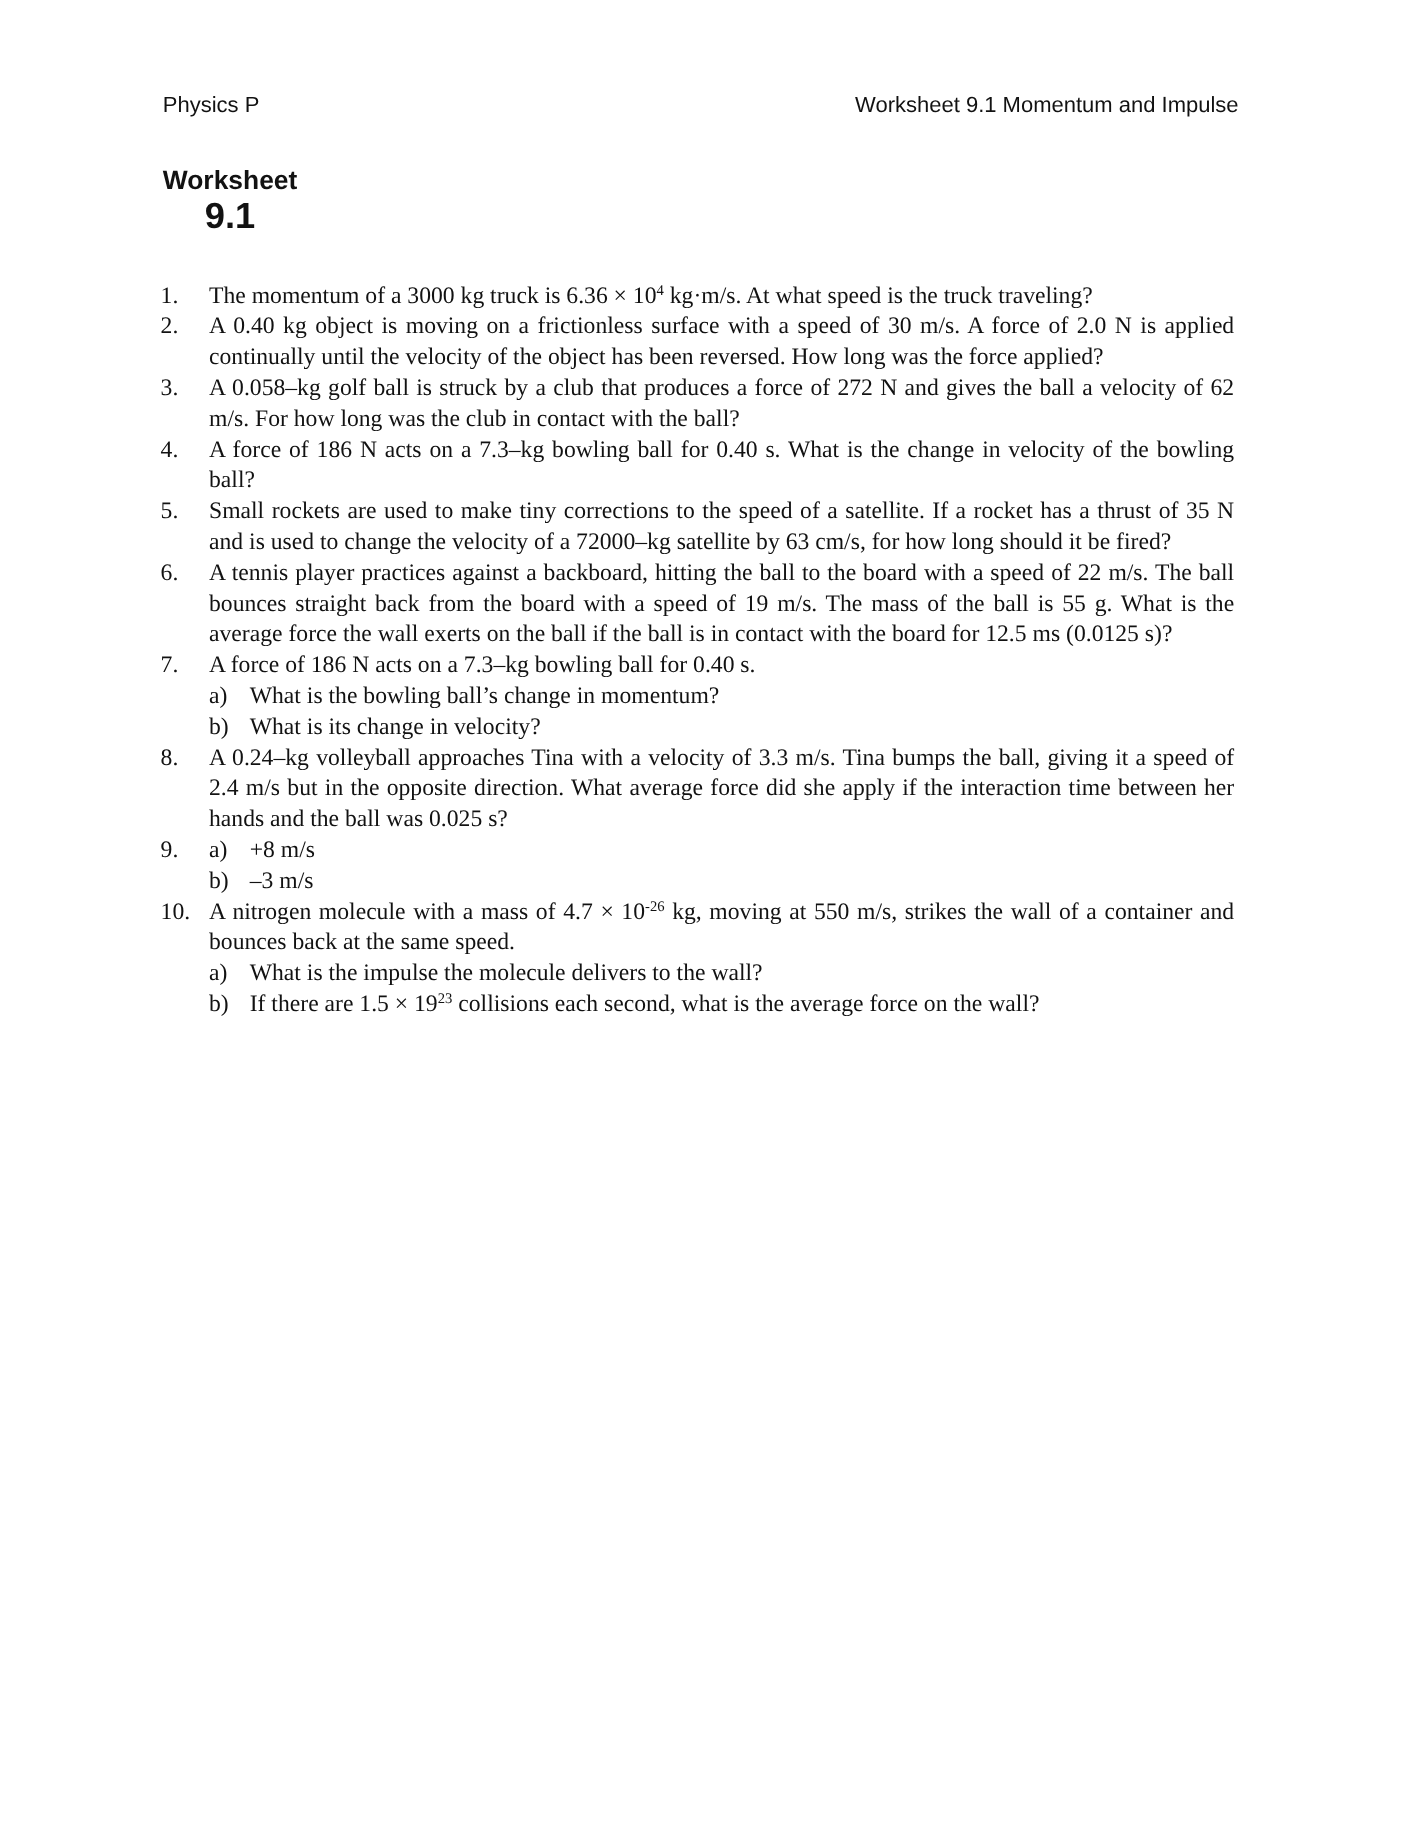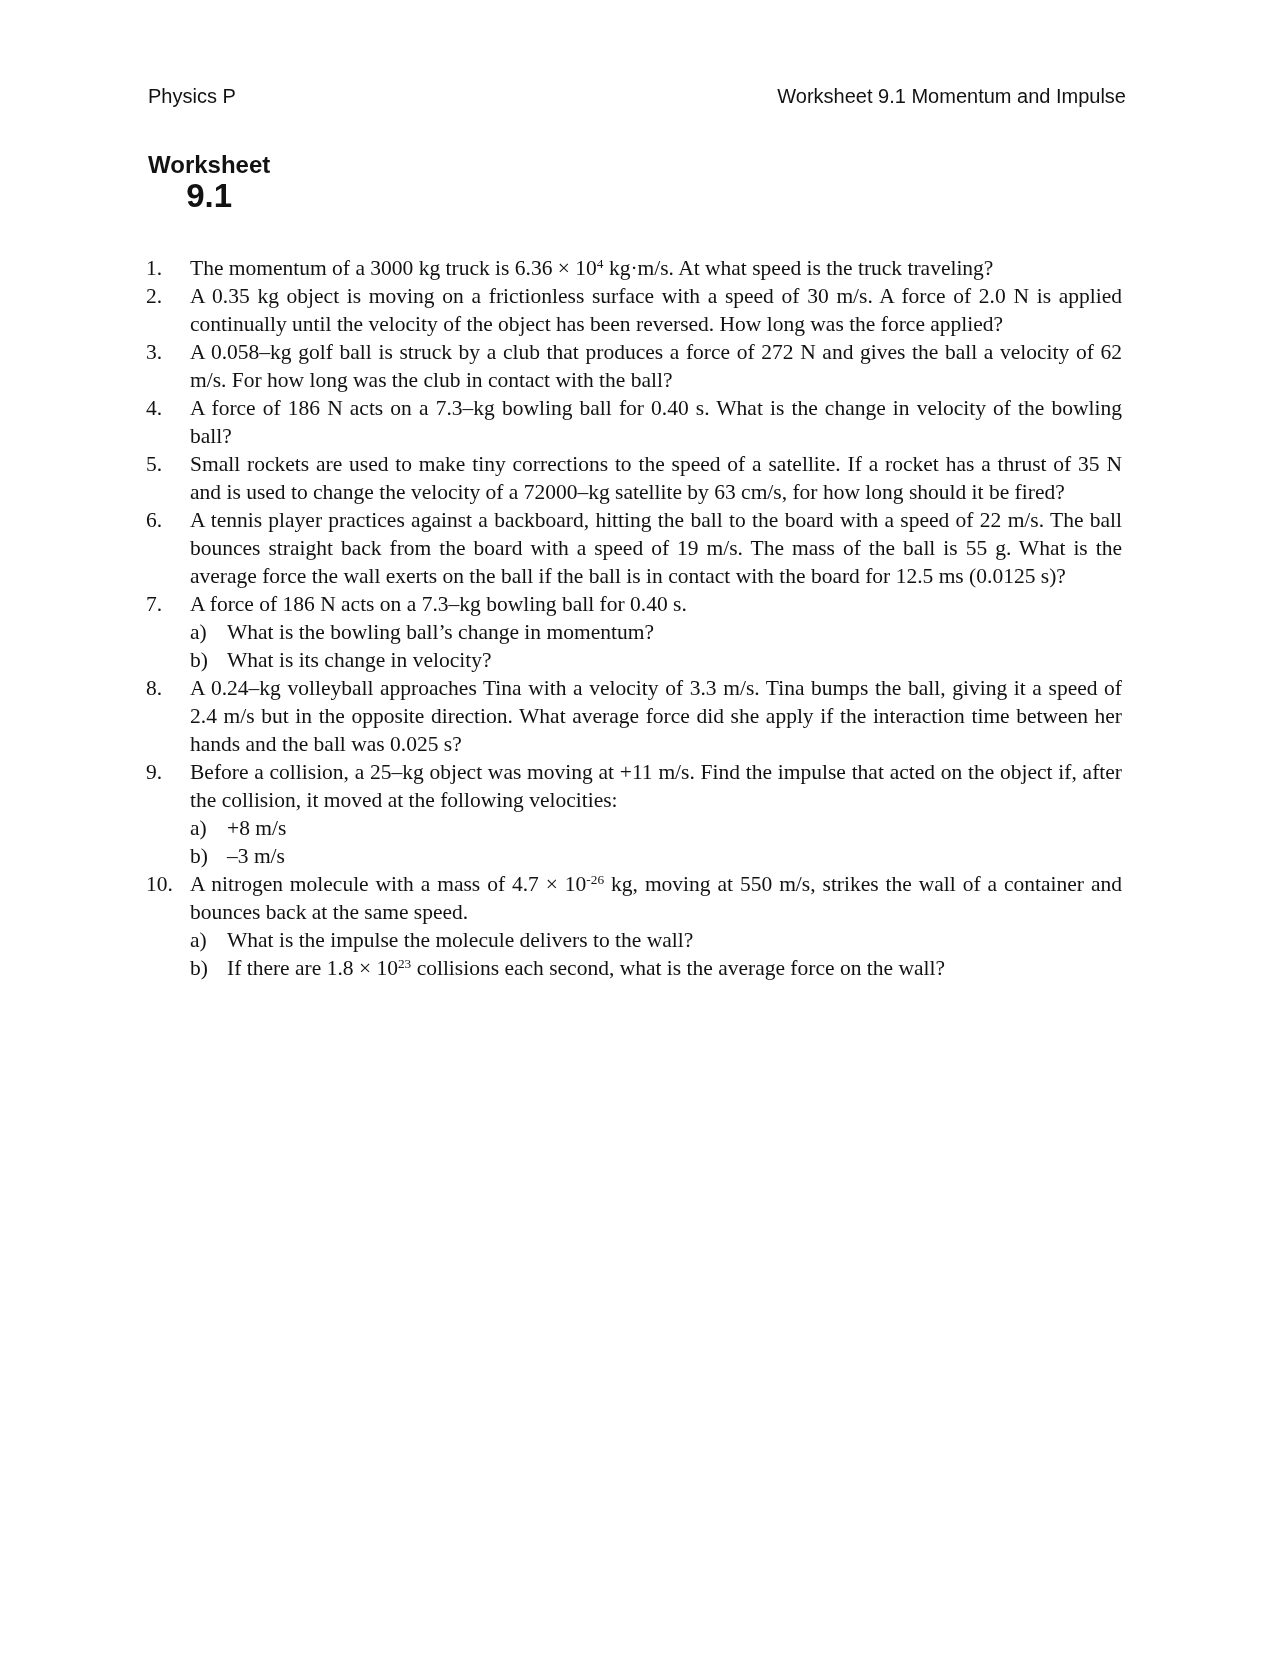--- a/index.html
+++ b/index.html
@@ -93,21 +93,21 @@
     <div class="problem">
       <div class="num">1.</div>
       <div class="body">
         <p class="ptext"><span>The momentum of a 3000 kg truck is 6.36 × 10</span><sup>4</sup><span> kg·m/s. At what speed is the truck traveling?</span></p>
       </div>
     </div>
 
     <div class="problem">
       <div class="num">2.</div>
       <div class="body">
-        <p class="ptext">A 0.35 kg object is moving on a frictionless surface with a speed of 30 m/s. A force of 2.0 N is applied continually until the velocity of the object has been reversed. How long was the force applied?</p>
+        <p class="ptext">A 0.40 kg object is moving on a frictionless surface with a speed of 30 m/s. A force of 2.0 N is applied continually until the velocity of the object has been reversed. How long was the force applied?</p>
       </div>
     </div>
 
     <div class="problem">
       <div class="num">3.</div>
       <div class="body">
         <p class="ptext">A 0.058–kg golf ball is struck by a club that produces a force of 272 N and gives the ball a velocity of 62 m/s. For how long was the club in contact with the ball?</p>
       </div>
     </div>
 
@@ -150,21 +150,20 @@
     <div class="problem">
       <div class="num">8.</div>
       <div class="body">
         <p class="ptext">A 0.24–kg volleyball approaches Tina with a velocity of 3.3 m/s. Tina bumps the ball, giving it a speed of 2.4 m/s but in the opposite direction. What average force did she apply if the interaction time between her hands and the ball was 0.025 s?</p>
       </div>
     </div>
 
     <div class="problem">
       <div class="num">9.</div>
       <div class="body">
-        <p class="ptext">Before a collision, a 25–kg object was moving at +11 m/s. Find the impulse that acted on the object if, after the collision, it moved at the following velocities:</p>
         <div class="subitem">
           <span class="sublabel">a)</span>
           <span class="subtext">+8 m/s</span>
         </div>
         <div class="subitem">
           <span class="sublabel">b)</span>
           <span class="subtext">–3 m/s</span>
         </div>
       </div>
     </div>
@@ -172,19 +171,19 @@
     <div class="problem">
       <div class="num">10.</div>
       <div class="body">
         <p class="ptext"><span>A nitrogen molecule with a mass of 4.7 × 10</span><sup>-26</sup><span> kg, moving at 550 m/s, strikes the wall of a container and bounces back at the same speed.</span></p>
         <div class="subitem">
           <span class="sublabel">a)</span>
           <span class="subtext">What is the impulse the molecule delivers to the wall?</span>
         </div>
         <div class="subitem">
           <span class="sublabel">b)</span>
-          <span class="subtext"><span>If there are 1.8 × 10</span><sup>23</sup><span> collisions each second, what is the average force on the wall?</span></span>
+          <span class="subtext"><span>If there are 1.5 × 19</span><sup>23</sup><span> collisions each second, what is the average force on the wall?</span></span>
         </div>
       </div>
     </div>
 
   </div>
 </div>
 
 </body></html>

